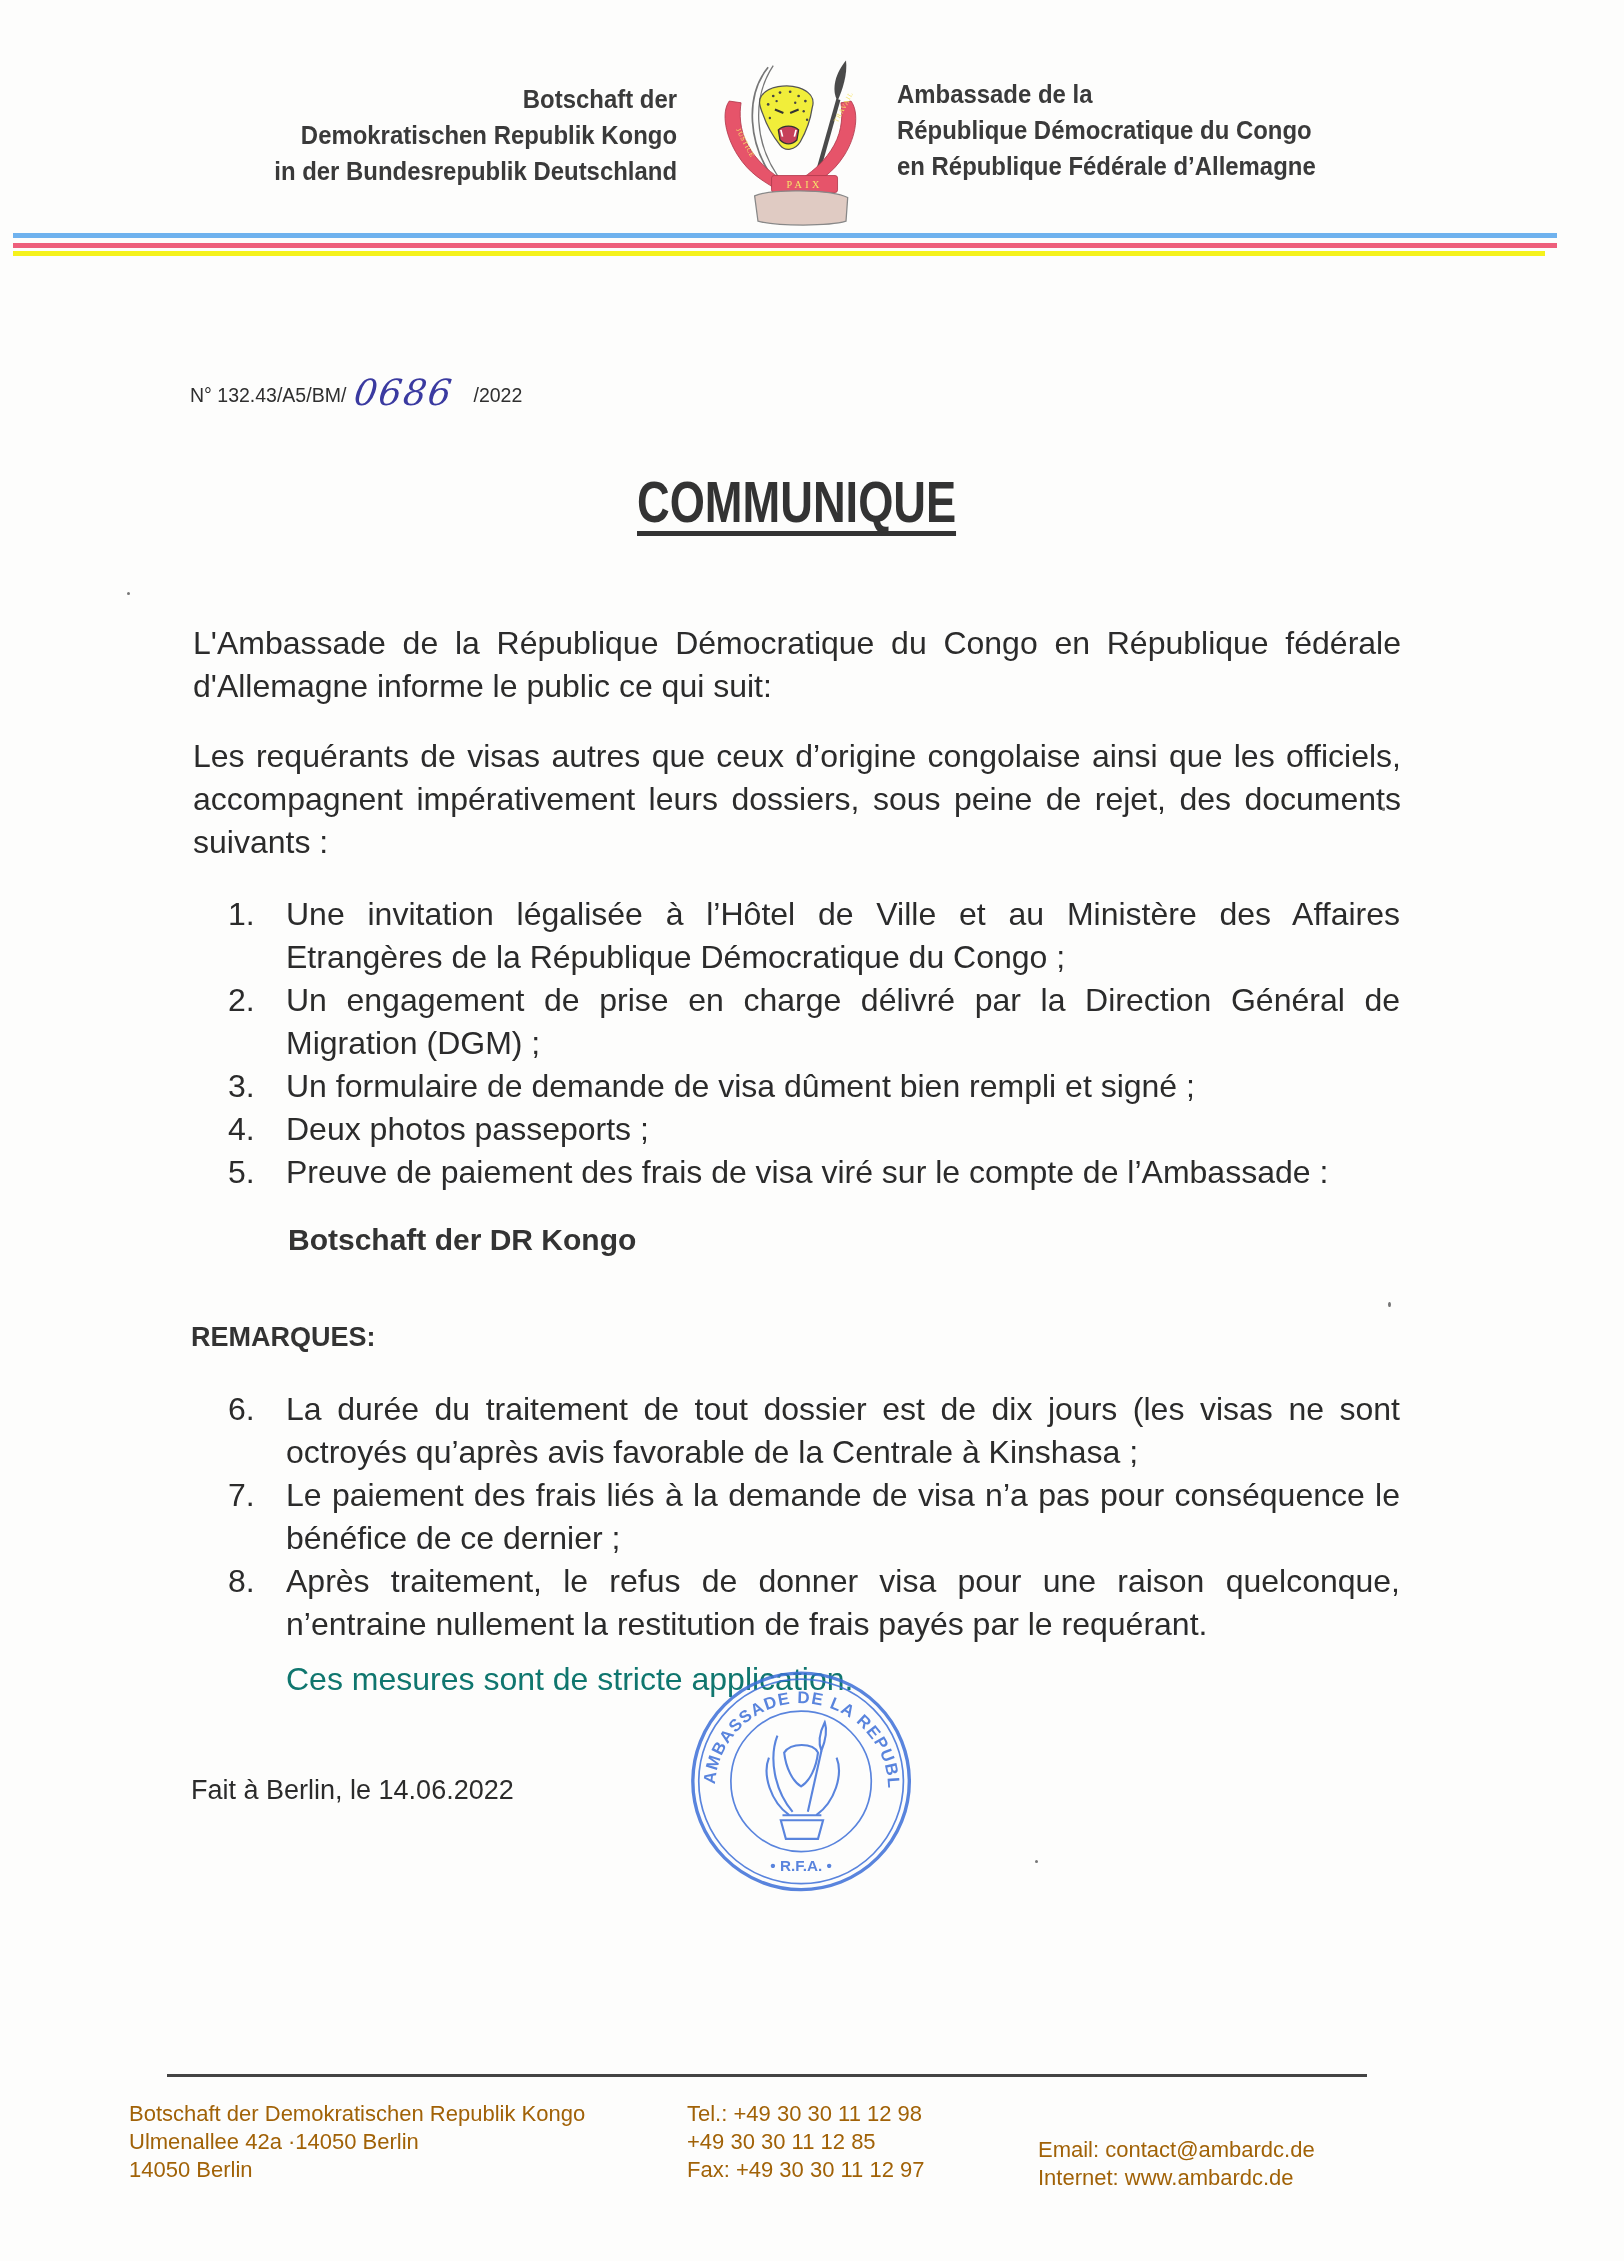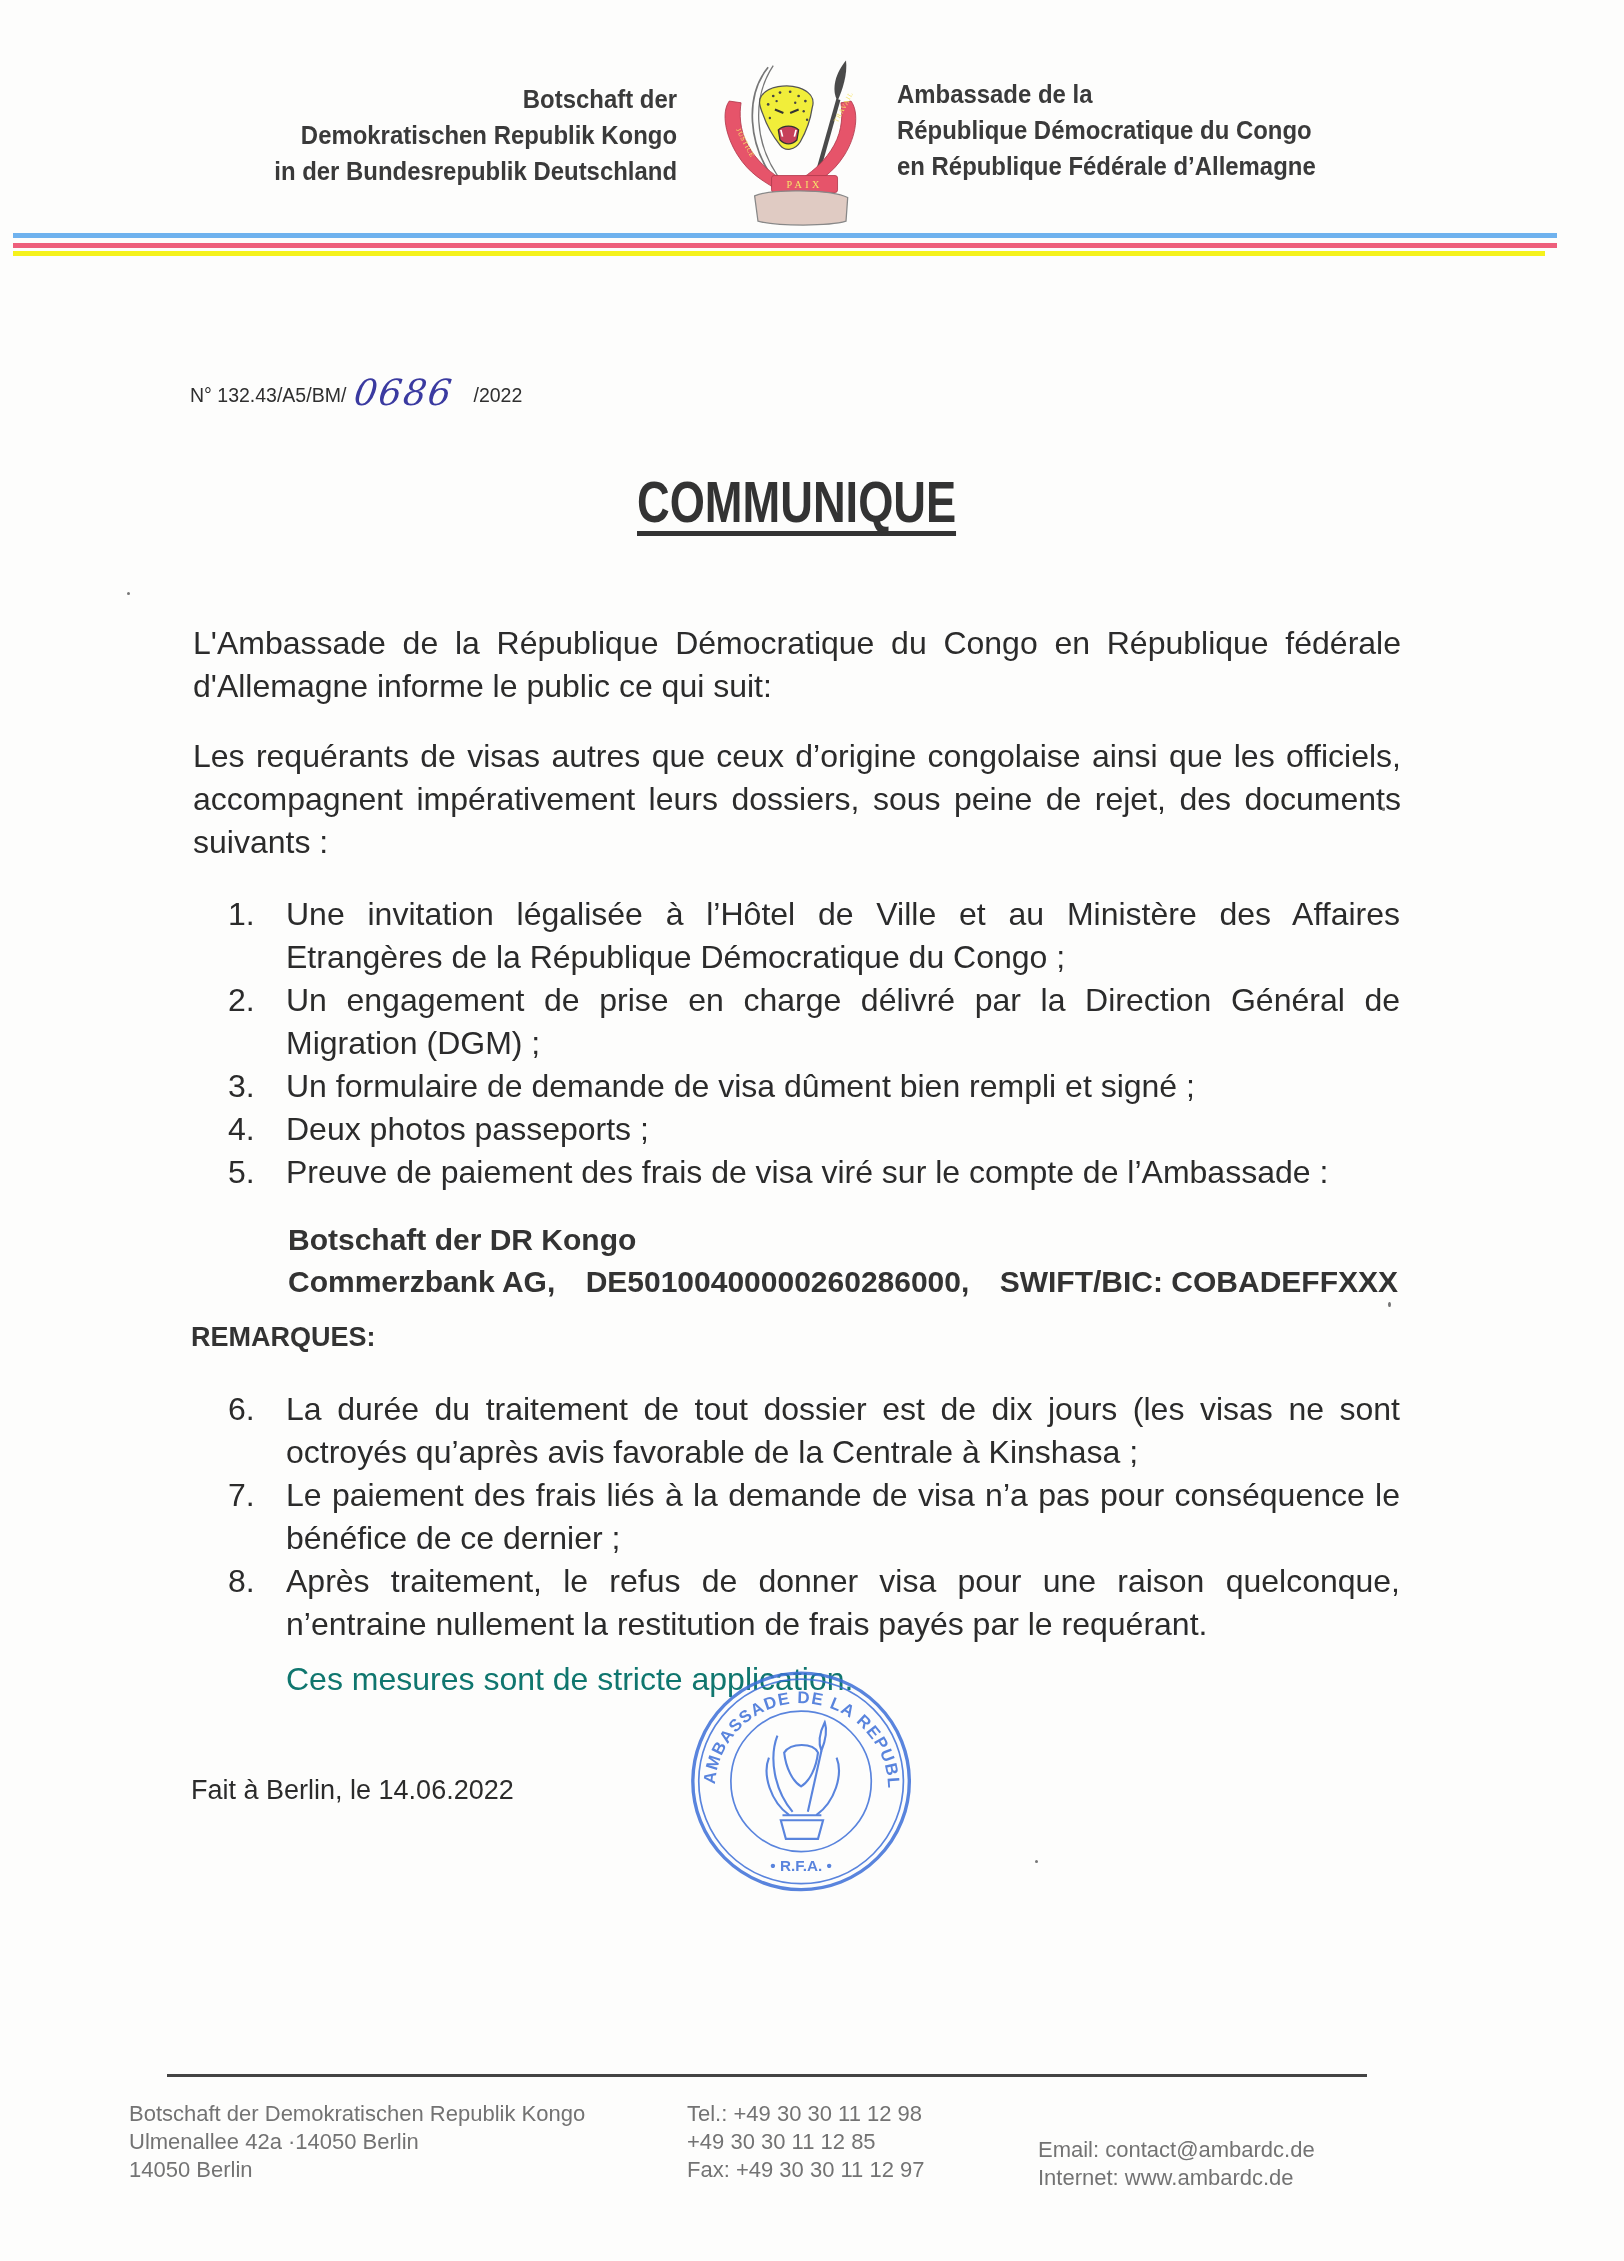--- a/index.html
+++ b/index.html
@@ -90,21 +90,21 @@
       font-weight: bold; font-size: 27px; color: #333;
     }
     .closing { left: 286px; top: 1661px; font-size: 32px; color: #0f766e; white-space: nowrap; }
     .fait { left: 191px; top: 1775px; font-size: 27px; color: #2b2b2b; white-space: nowrap; }
 
     .stamp { left: 681px; top: 1663px; width: 241px; height: 241px; }
 
     
     .footer-rule { left: 167px; top: 2074px; width: 1200px; height: 2.5px; background: #444; }
     .foot {
-      top: 2100px; font-size: 22px; line-height: 28px; color: #737373; white-space: nowrap;
+      top: 2100px; font-size: 22px; line-height: 28px; color: #a16207; white-space: nowrap;
     }
     .foot-addr { left: 129px; }
     .foot-tel { left: 687px; width: 262px; }
     .foot-mail { left: 1038px; margin-top: 36px; }
     .foot div { white-space: nowrap; }
 
     .speck { position: absolute; background: #777; border-radius: 50%; }
   </style>
 </head>
 <body>
@@ -194,25 +194,20 @@
     <span class="txt">Deux photos passeports ;</span>
   </div>
   <div class="item">
     <span class="num">5.</span>
     <span class="txt">Preuve de paiement des frais de visa viré sur le compte de l’Ambassade :</span>
   </div>
 </div>
 
 <div class="abs bank">
   <div>Botschaft der DR Kongo</div>
-  <div>
-    <span>Commerzbank AG,</span><span class="gap"></span>
-    <span>DE50100400000260286000,</span><span class="gap"></span>
-    <span>SWIFT/BIC: COBADEFFXXX</span>
-  </div>
 </div>
 
 <div class="abs remarks">REMARQUES:</div>
 
 <div class="abs list list2">
   <div class="item">
     <span class="num">6.</span>
     <span class="txt">La durée du traitement de tout dossier est de dix jours (les visas ne sont octroyés qu’après avis favorable de la Centrale à Kinshasa ;</span>
   </div>
   <div class="item">

